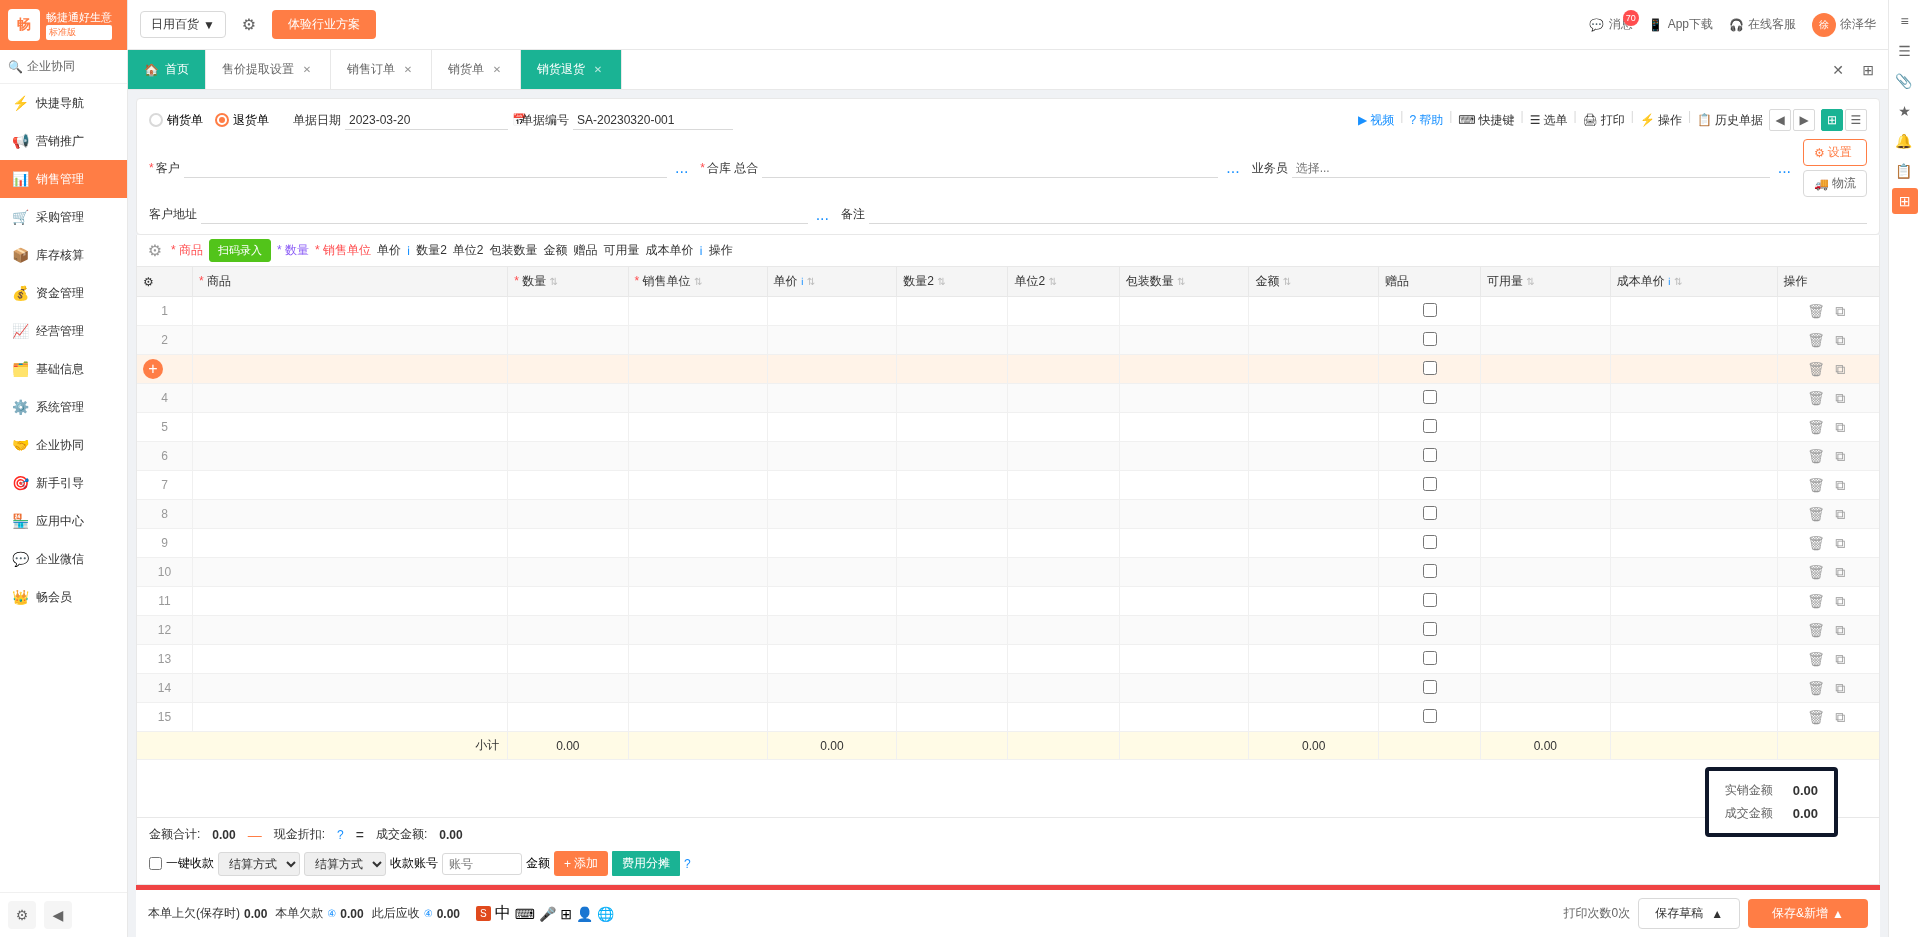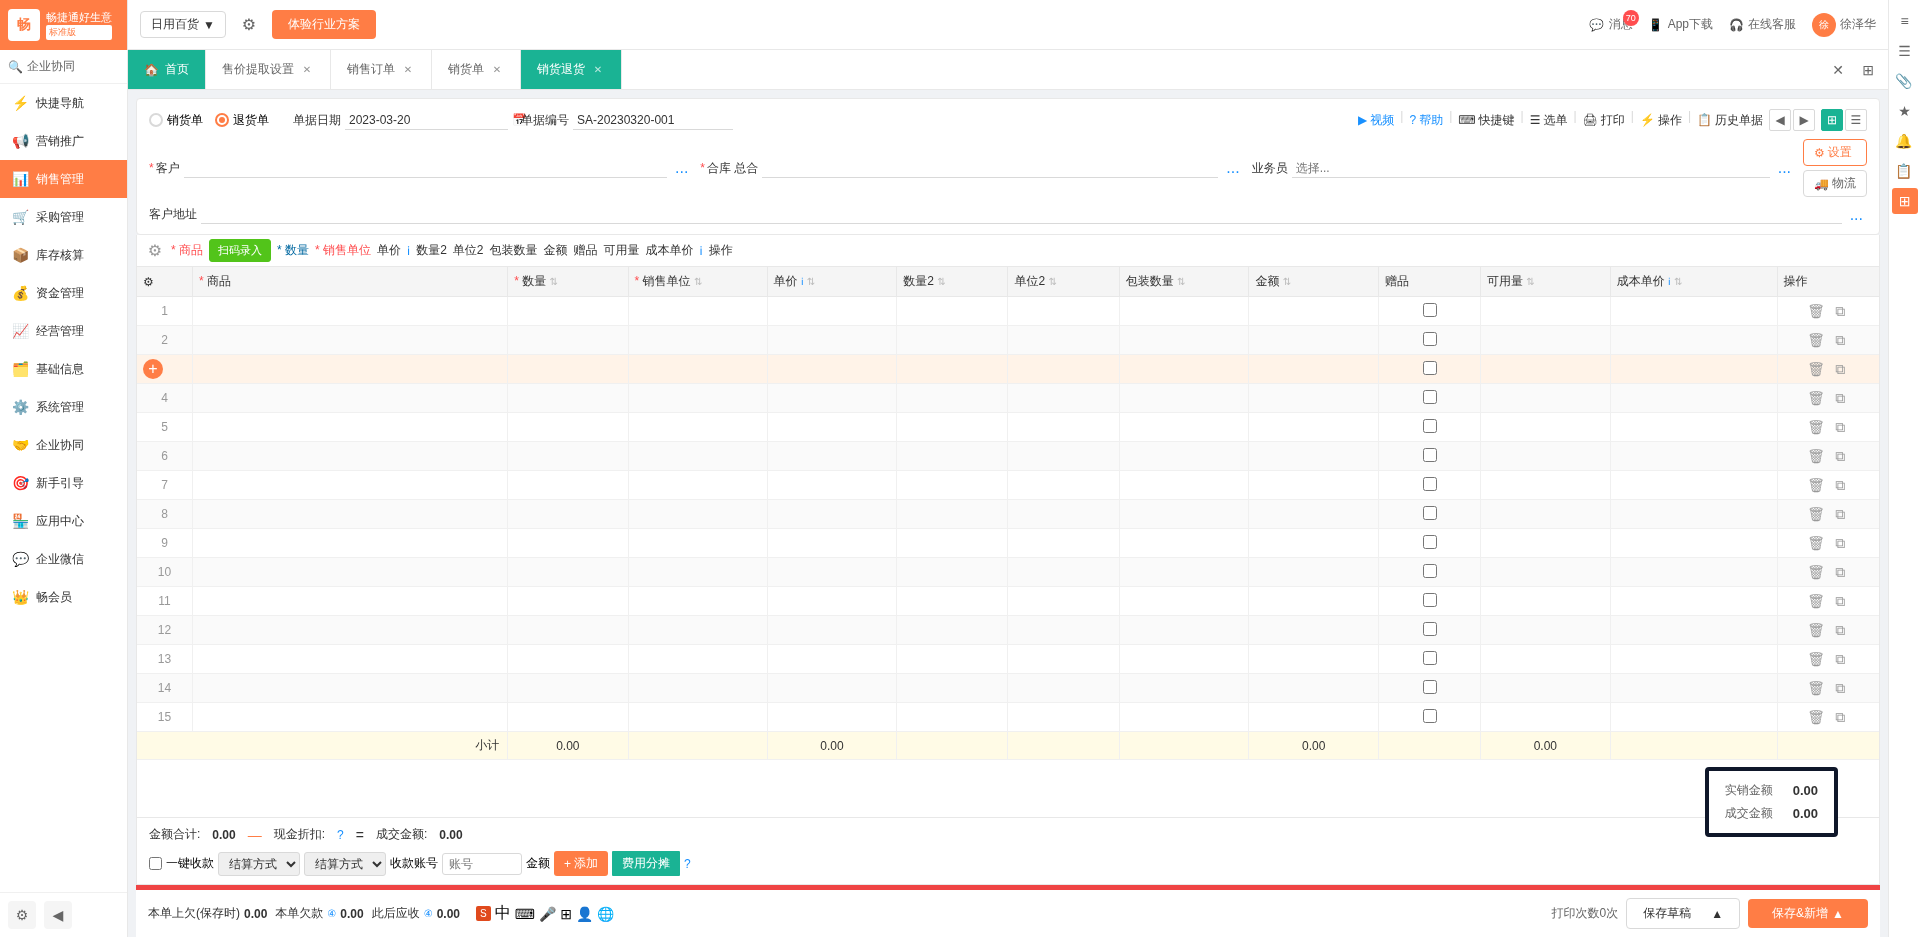--- a/index.html
+++ b/index.html
@@ -97,21 +97,21 @@
     .bottom-select { border: 1px solid #d9d9d9; border-radius: 3px; padding: 3px 6px; font-size: 12px; color: #333; }
     .bottom-input { border: 1px solid #d9d9d9; border-radius: 3px; padding: 3px 6px; font-size: 12px; color: #333; width: 80px; }
     .add-btn { background: #ff7d45; color: #fff; border: none; border-radius: 3px; padding: 4px 10px; cursor: pointer; font-size: 12px; display: flex; align-items: center; gap: 3px; }
     .split-btn { background: #1ab394; color: #fff; border: none; border-radius: 1px; padding: 4px 10px; cursor: pointer; font-size: 12px; }
 
     
     .footer { background: #fff; padding: 8px 12px; border-top: 5px solid #ef4444; display: flex; align-items: center; gap: 8px; margin: 0 8px; }
     .footer-info { font-size: 12px; color: #333; display: flex; align-items: center; gap: 4px; }
     .footer-value { font-weight: bold; }
     .footer-right { margin-left: auto; display: flex; gap: 8px; align-items: center; }
-    .save-draft-btn { padding: 6px 16px; border: 1px solid #d9d9d9; border-radius: 4px; background: #fff; cursor: pointer; font-size: 13px; color: #333; display: flex; align-items: center; gap: 20px; }
+    .save-draft-btn { padding: 6px 16px; border: 1px solid #d9d9d9; border-radius: 4px; background: #fff; cursor: pointer; font-size: 13px; color: #333; display: flex; align-items: center; gap: 8px; }
     .save-new-btn { padding: 6px 24px; background: #ff7d45; color: #fff; border: none; border-radius: 4px; cursor: pointer; font-size: 13px; display: flex; align-items: center; gap: 4px; }
     .print-info { color: #666; font-size: 12px; }
 
     
     .right-panel { width: 32px; background: #fff; display: flex; flex-direction: column; align-items: center; border-left: 1px solid #e8e8e8; padding-top: 8px; gap: 4px; }
     .right-panel-btn { width: 26px; height: 26px; display: flex; align-items: center; justify-content: center; cursor: pointer; color: #666; font-size: 14px; border-radius: 3px; }
     .right-panel-btn.active { background: #ff7d45; color: #fff; }
 
     
     .summary-panel { position: absolute; right: 40px; bottom: 60px; background: #fff; border: 4px solid #0f172a; border-radius: 4px; padding: 8px 16px; }
@@ -368,30 +368,34 @@
           </div>
         </div>
       </div>
 
       <div class="form-row">
         <div class="form-field" style="flex:2;">
           <span class="form-label">客户地址</span>
           <input class="form-input" placeholder="" style="">
           <span class="form-dots">...</span>
         </div>
+        <div class="form-field" style="flex:3;">
+          <span class="form-label">备注</span>
+          <input class="form-input" placeholder="" style="">
+        </div>
       </div>
     </div>
 
     <div class="table-container" style="margin-top:0;">
 
       <div style="display:flex;align-items:center;padding:4px 8px;border-bottom:1px solid #e8e8e8;background:#fff;gap:6px;">
         <div class="action-btn" style="font-size:16px;">⚙</div>
         <span style="color:#ff4d4f;font-size:12px;">* 商品</span>
         <div class="toolbar-btn scan">扫码录入</div>
-        <span style="color:#0369a1;font-size:12px;">* 数量</span>
+        <span style="color:#8b5cf6;font-size:12px;">* 数量</span>
         <span style="color:#ff4d4f;font-size:12px;">* 销售单位</span>
         <span style="font-size:12px;color:#333;">单价</span>
         <span style="color:#1890ff;cursor:pointer;">ℹ</span>
         <span style="font-size:12px;color:#333;">数量2</span>
         <span style="font-size:12px;color:#333;">单位2</span>
         <span style="font-size:12px;color:#333;">包装数量</span>
         <span style="font-size:12px;color:#333;">金额</span>
         <span style="font-size:12px;color:#333;">赠品</span>
         <span style="font-size:12px;color:#333;">可用量</span>
         <span style="font-size:12px;color:#333;">成本单价</span>

